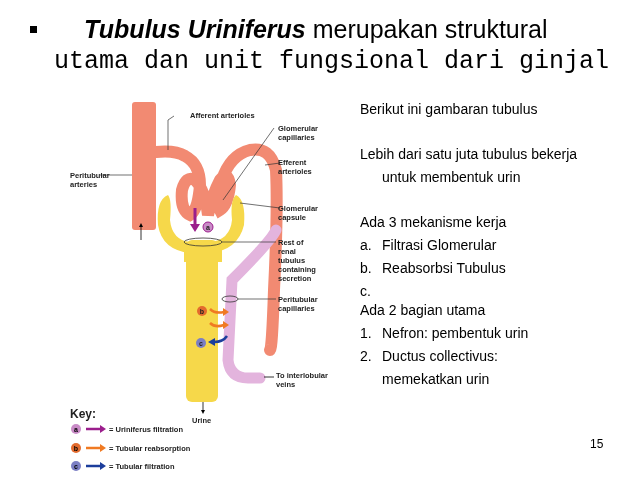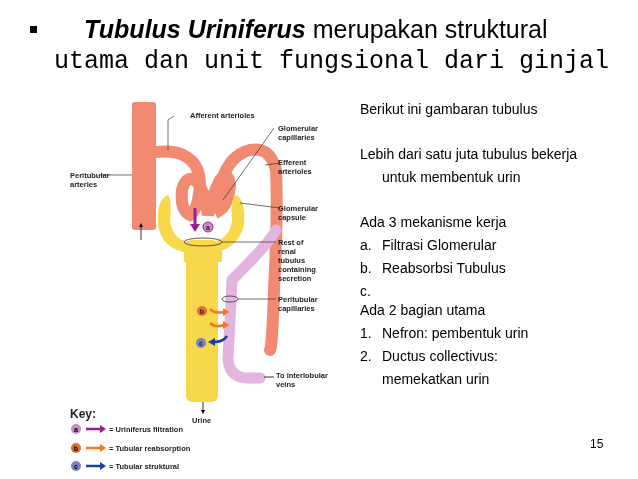--- a/index.html
+++ b/index.html
@@ -111,21 +111,21 @@
         <text x="8" y="31" font-size="7" font-weight="bold" text-anchor="middle" font-family="Liberation Sans, sans-serif">b</text>
       <line x1="18" y1="28" x2="33" y2="28" stroke="#f07a22" stroke-width="2.5"></line>
         <polygon points="32,24 38,28 32,32" fill="#f07a22"></polygon>
       <circle cx="8" cy="46" r="5" fill="#7b7fc4"></circle>
         <text x="8" y="49" font-size="7" font-weight="bold" text-anchor="middle" font-family="Liberation Sans, sans-serif">c</text>
       <line x1="18" y1="46" x2="33" y2="46" stroke="#1c3e9c" stroke-width="2.5"></line>
         <polygon points="32,42 38,46 32,50" fill="#1c3e9c"></polygon>
     </svg>
     <span class="lbl" style="left:49px;top:335px">= Uriniferus filtration</span>
     <span class="lbl" style="left:49px;top:354px">= Tubular reabsorption</span>
-    <span class="lbl" style="left:49px;top:372px">= Tubular struktural</span>
+    <span class="lbl" style="left:49px;top:372px">= Tubular filtration</span>
   </div>
 </div>
 
 <div class="right">
   <p>Berikut ini gambaran tubulus</p>
   <div class="gap"></div>
   <p>Lebih dari satu juta tubulus bekerja</p>
   <p class="indent">untuk membentuk urin</p>
   <div class="gap"></div>
   <p>Ada 3 mekanisme kerja</p>

